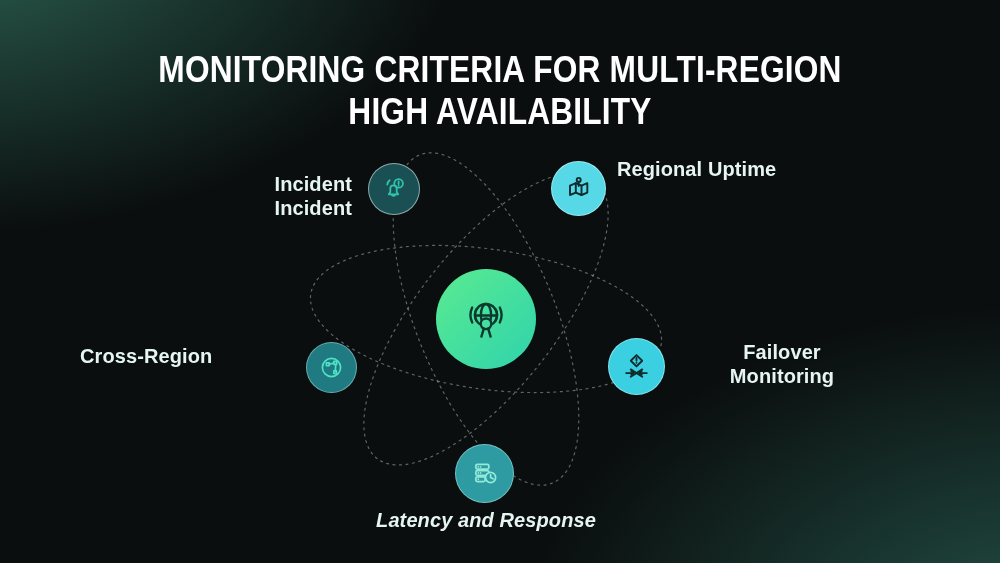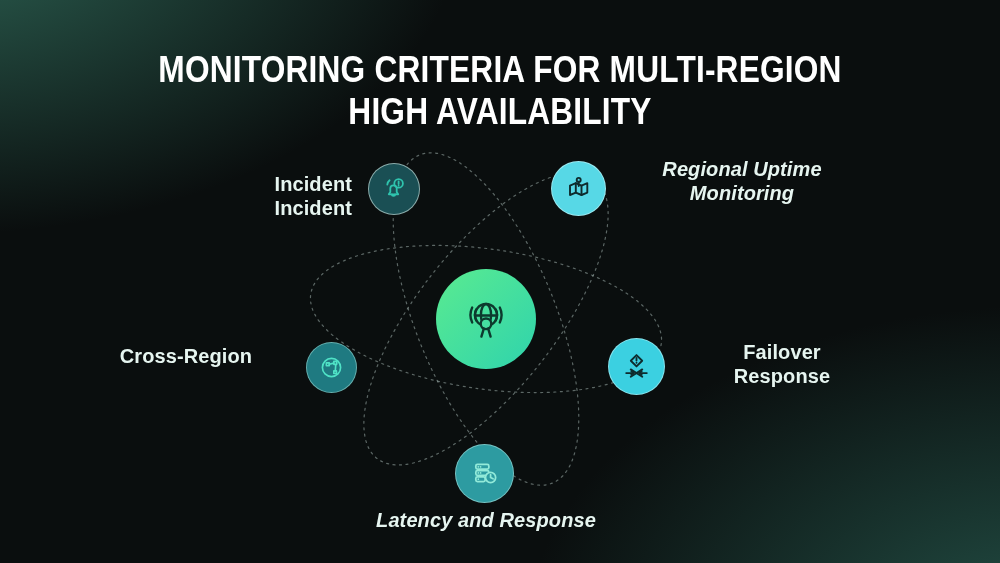--- a/index.html
+++ b/index.html
@@ -31,22 +31,22 @@
   .b-incident { left:368px; top:163px; width:52px; height:52px; background:#1a4f54; border:1.5px solid rgba(186,212,208,0.7); }
   .b-regional { left:551px; top:161px; width:55px; height:55px; background:#57d8e6; border:1.5px solid rgba(235,252,253,0.45); }
   .b-cross    { left:306px; top:342px; width:51px; height:51px; background:#1f7a81; border:1.5px solid rgba(160,220,214,0.55); }
   .b-failover { left:608px; top:338px; width:57px; height:57px; background:#3bd0e1; border:1.5px solid rgba(225,250,252,0.45); }
   .b-latency  { left:455px; top:444px; width:59px; height:59px; background:#2d9ba1; border:1.5px solid rgba(190,235,230,0.5); }
   .label {
     position:absolute; color:#e6f5f0; font-weight:700;
     font-size:20px; line-height:24px; letter-spacing:0.1px;
   }
   .l-incident { left:140px; top:172px; width:212px; text-align:right; }
-  .l-regional { left:617px; top:157px; width:250px; text-align:center;font-style:italic; }
-  .l-cross    { left:80px;  top:344px; width:212px; text-align:center; }
+  .l-regional { left:617px; top:157px; width:250px; text-align:left; }
+  .l-cross    { left:80px;  top:344px; width:212px; text-align:left; }
   .l-failover { left:677px; top:340px; width:210px; text-align:center; }
   .l-latency  { left:286px; top:508px; width:400px; text-align:center;font-style:italic; }
   svg { display:block; }
 </style>
 </head>
 <body>
 
 <div class="stage">
 
   <h1 class="title"><span>MONITORING CRITERIA FOR MULTI-REGION</span><br><span>HIGH AVAILABILITY</span></h1>
@@ -79,21 +79,21 @@
     <svg width="32" height="32" viewBox="0 0 32 32" fill="none" stroke="#2fc4ae" stroke-width="1.8" stroke-linecap="round" stroke-linejoin="round">
       <path d="M9.3 11.6 A6.5 6.5 0 0 1 11.6 7.3"></path>
       <path d="M10.8 21.3 h9.4 l-1.5 -2.2 v-3.6 a3.2 3.2 0 0 0 -6.4 0 v3.6 z"></path>
       <path d="M13.9 21.3 a1.6 1.6 0 0 0 3.2 0"></path>
       <circle cx="20.6" cy="10.4" r="4.3"></circle>
       <path d="M20.6 8.5 V11"></path>
       <path d="M20.6 12.7 v0.01"></path>
     </svg>
   </div>
 
-  <div class="label l-regional"><span>Regional Uptime</span><br><span>Monitoring</span></div>
+  <div class="label l-regional"><span>Regional Uptime</span><br></div>
   <div class="bubble b-regional">
     <svg width="33" height="33" viewBox="0 0 33 33" fill="none" stroke="#0e2b2d" stroke-width="1.9" stroke-linecap="round" stroke-linejoin="round">
       <path d="M8 13.6 L13.8 11.2 L19.5 13.6 L25.3 11.2 V20.6 L19.5 23 L13.8 20.6 L8 23 Z"></path>
       <path d="M13.8 11.2 V20.6"></path>
       <path d="M19.5 13.6 V23"></path>
       <path d="M16.7 14 V9.6"></path>
       <circle cx="16.7" cy="7.9" r="2"></circle>
     </svg>
   </div>
 
@@ -102,21 +102,21 @@
     <svg width="31" height="31" viewBox="0 0 32 32" fill="none" stroke="#4fe2c6" stroke-width="1.7" stroke-linecap="round" stroke-linejoin="round">
       <circle cx="16" cy="16" r="9.4"></circle>
       <path d="M13.7 12.6 L18.3 11.5"></path>
       <path d="M20.4 13.2 L19.9 19.3"></path>
       <rect x="10.7" y="11.2" width="3" height="3"></rect>
       <rect x="18.4" y="9.7" width="3" height="3"></rect>
       <rect x="18.4" y="19.5" width="2.7" height="2.7"></rect>
     </svg>
   </div>
 
-  <div class="label l-failover"><span>Failover</span><br><span>Response</span></div>
+  <div class="label l-failover"><span>Failover</span><br><span>Monitoring</span></div>
   <div class="bubble b-failover">
     <svg width="33" height="33" viewBox="0 0 32 32" fill="none" stroke="#0e2b2d" stroke-width="1.8" stroke-linecap="round" stroke-linejoin="round">
       <path d="M16 4.9 L21.5 10.4 L16 15.9 L10.5 10.4 Z"></path>
       <path d="M16 7.7 V10.3"></path>
       <path d="M16 12.4 v0.01"></path>
       <path d="M10.4 26 L21.6 18.8"></path>
       <path d="M21.6 26 L10.4 18.8"></path>
       <path d="M6 22.4 H12.9"></path>
       <path d="M11 20.7 L13.2 22.4 L11 24.1"></path>
       <path d="M26 22.4 H19.1"></path>

